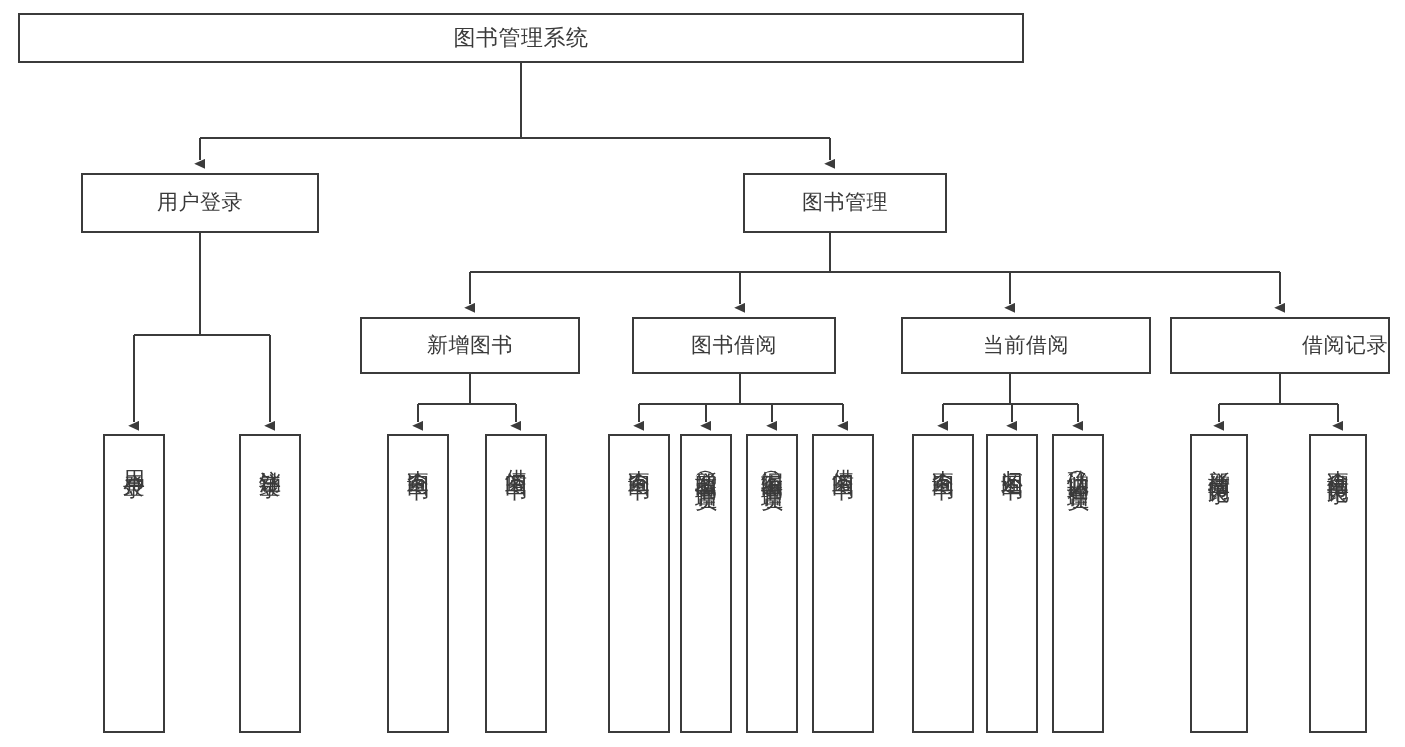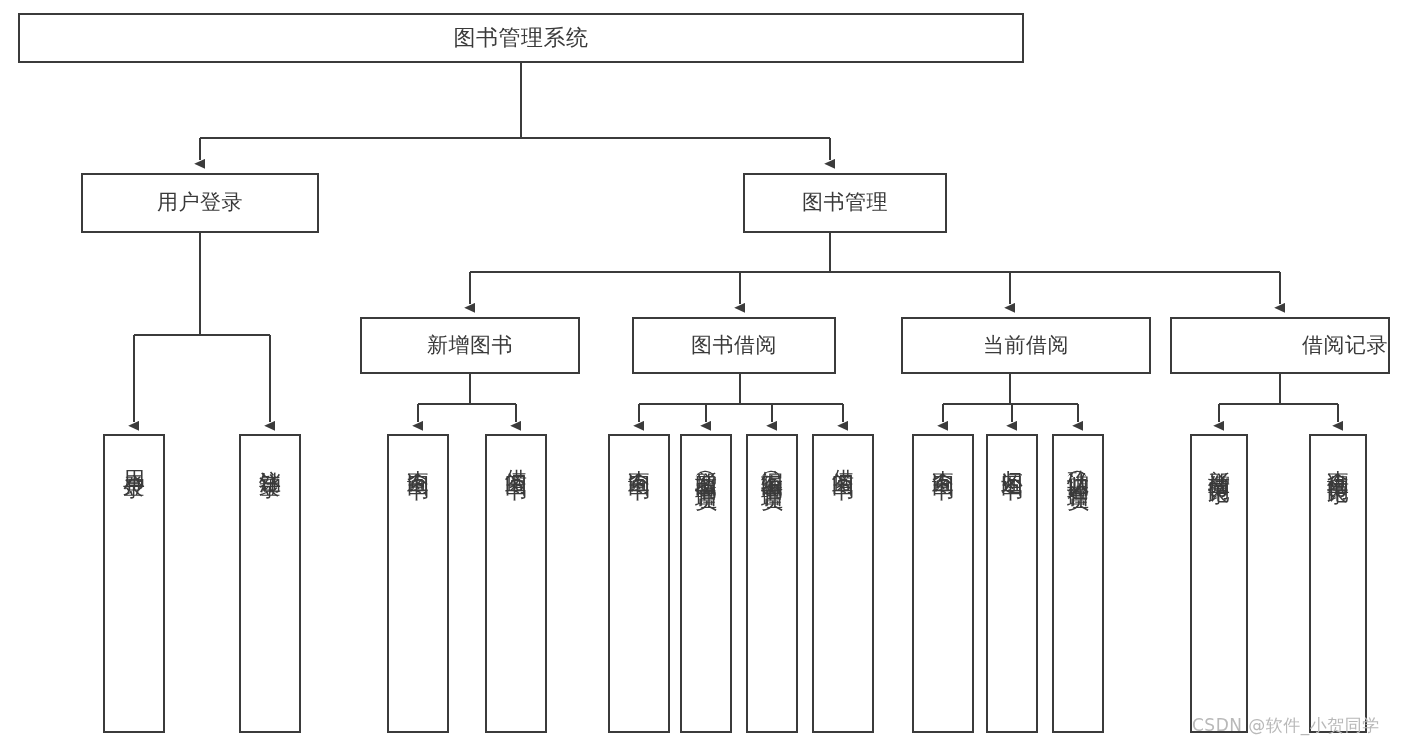--- a/index.html
+++ b/index.html
@@ -183,15 +183,14 @@
     <span class="label">确认归还（管理员）</span>
   </div>
 
   <div class="node leaf" style="left:1190px; top:434px; width:58px; height:299px;">
     <span class="label">新增借阅记录</span>
   </div>
   <div class="node leaf" style="left:1309px; top:434px; width:58px; height:299px;">
     <span class="label">查询借阅记录</span>
   </div>
 
-  <div class="watermark" style="left:1192px; top:714px;">CSDN @软件_小贺同学</div>
 
 </div>
 
 </body></html>

